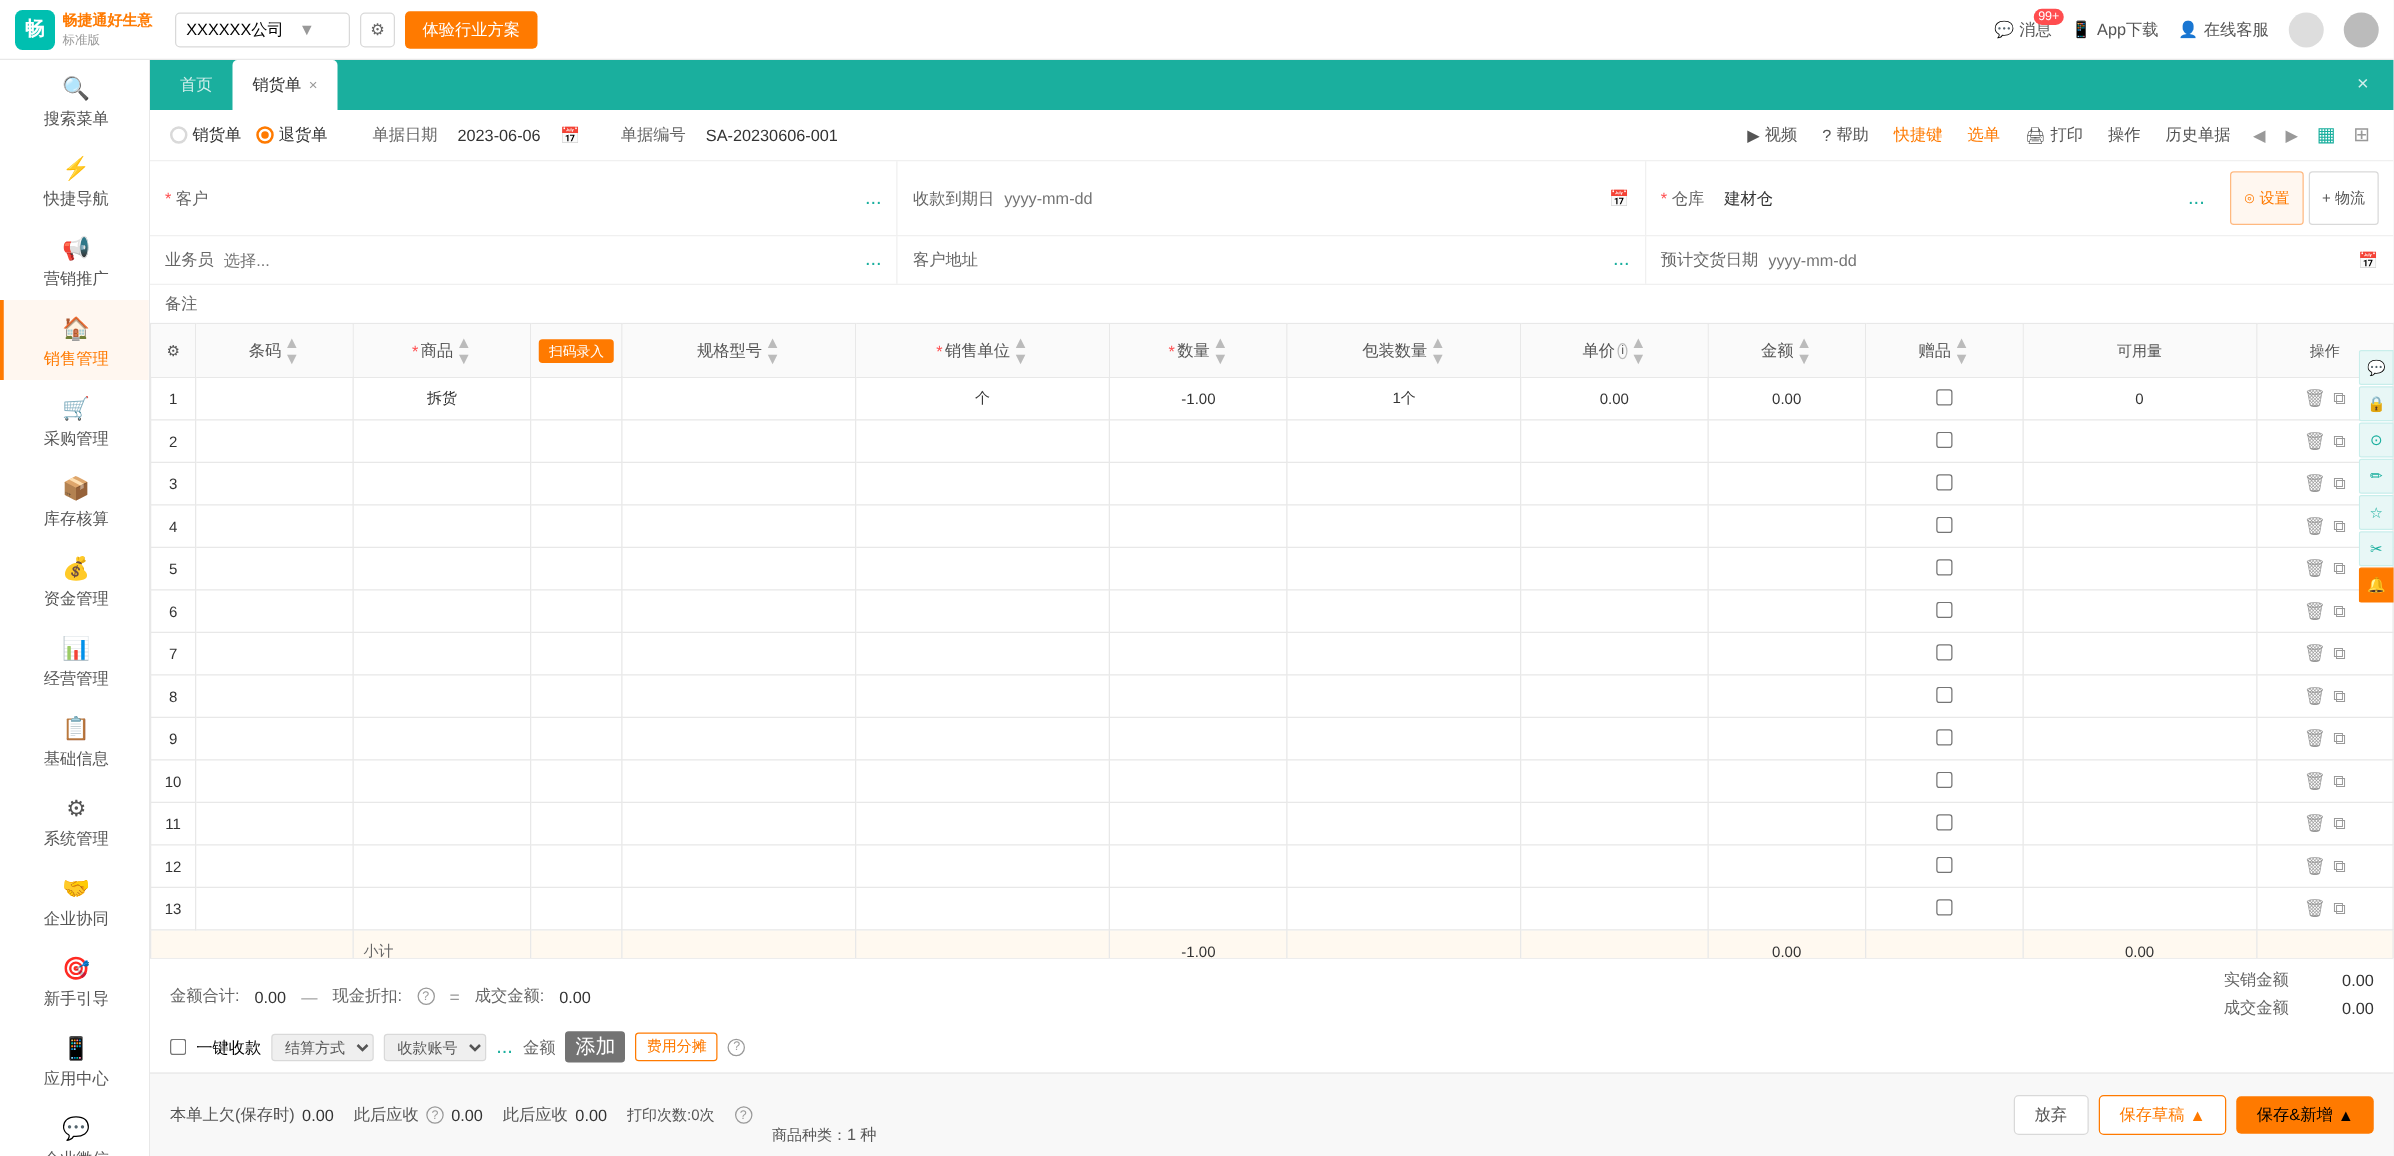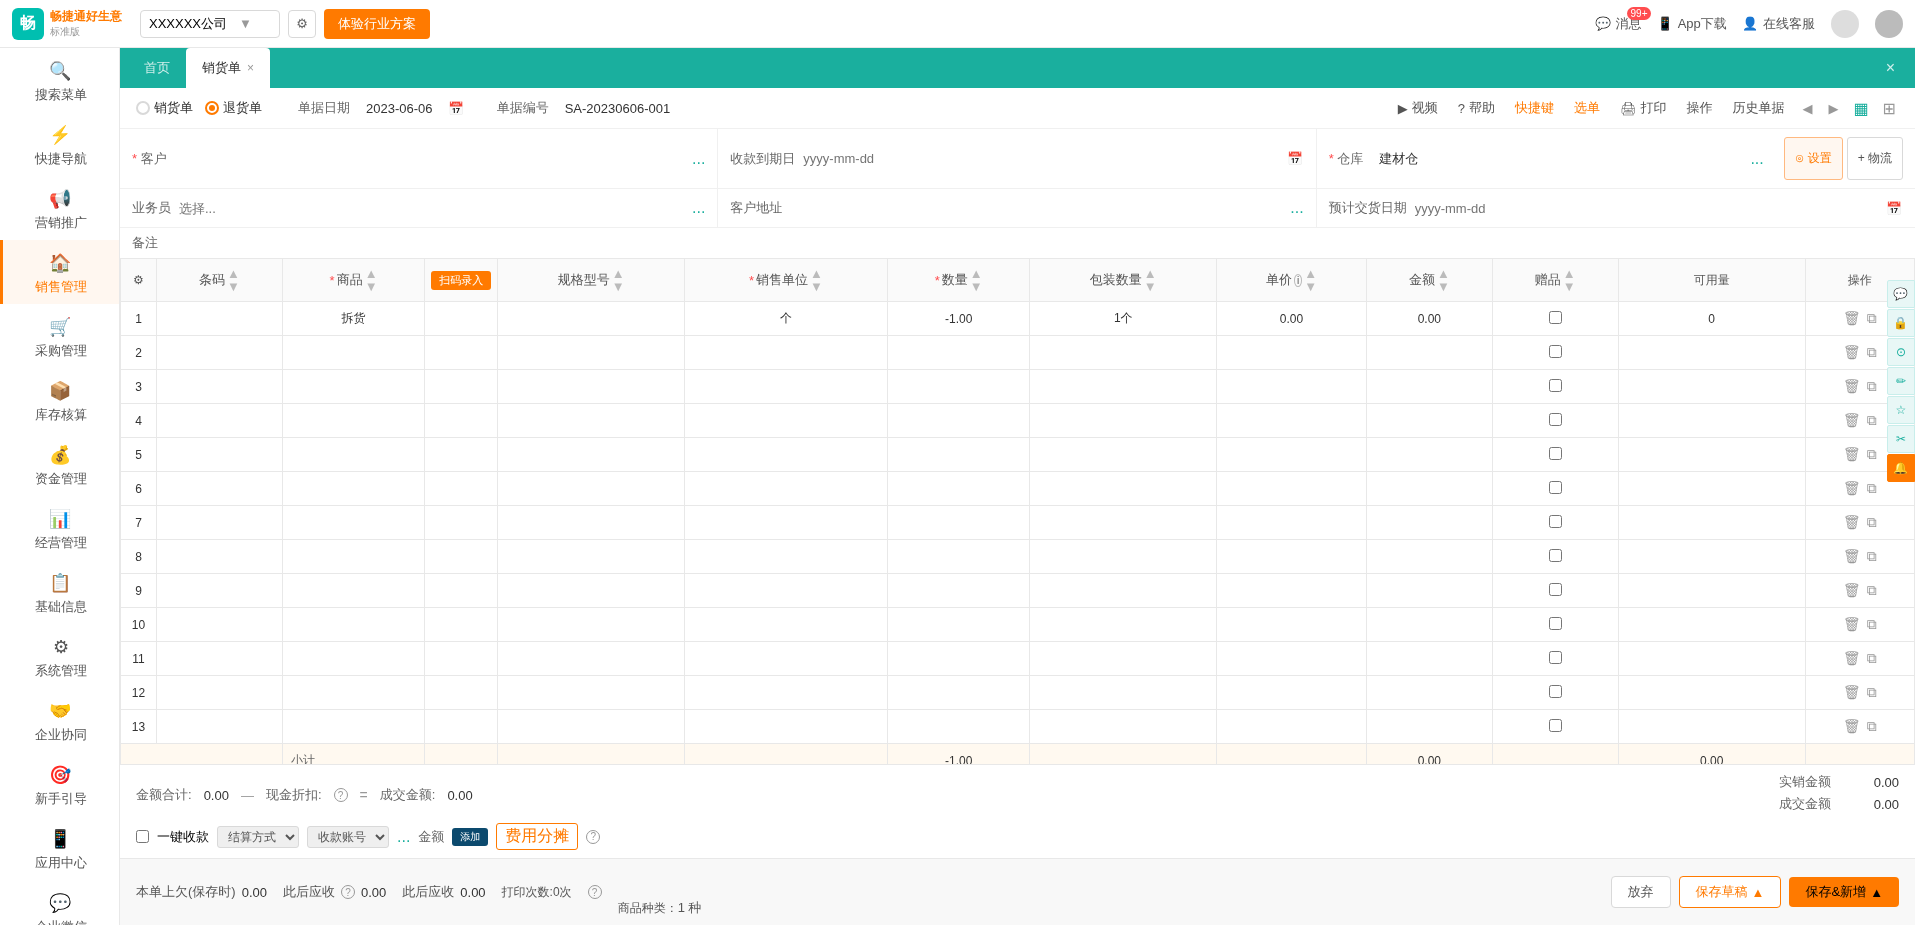--- a/index.html
+++ b/index.html
@@ -75,22 +75,22 @@
 
     
     .footer { background: #fff; border-top: 1px solid #e8e8e8; padding: 8px 16px; }
     .footer-row1 { display: flex; align-items: center; gap: 12px; margin-bottom: 6px; font-size: 13px; }
     .footer-row2 { display: flex; align-items: center; gap: 8px; font-size: 12px; }
     .footer-label { color: #666; }
     .footer-value { color: #333; font-weight: 500; }
     .dash { color: #999; }
     .equals { color: #999; font-size: 14px; }
     .question-icon { width: 14px; height: 14px; border-radius: 50%; border: 1px solid #999; display: flex; align-items: center; justify-content: center; font-size: 10px; color: #999; cursor: pointer; }
-    .add-btn-small { background: #0c4a6e; color: #fff; border: none; border-radius: 3px; padding: 2px 8px; font-size: 10px; cursor: pointer; }
-    .fee-btn { border: 1px solid #ff7a00; color: #ff7a00; background: #fff; border-radius: 3px; padding: 2px 8px; font-size: 16px; cursor: pointer; }
+    .add-btn-small { background: #737373; color: #fff; border: none; border-radius: 3px; padding: 2px 8px; font-size: 16px; cursor: pointer; }
+    .fee-btn { border: 1px solid #ff7a00; color: #ff7a00; background: #fff; border-radius: 3px; padding: 2px 8px; font-size: 12px; cursor: pointer; }
     .checkbox-sm { width: 13px; height: 13px; }
 
     
     .bottom-bar { background: #f8f8f8; border-top: 1px solid #e8e8e8; padding: 8px 16px; display: flex; align-items: center; gap: 16px; }
     .bottom-stat { display: flex; align-items: center; gap: 6px; font-size: 12px; color: #555; }
     .bottom-stat .question-icon { display: inline-flex; }
     .bottom-btns { margin-left: auto; display: flex; gap: 8px; align-items: center; }
     .discard-btn { border: 1px solid #d9d9d9; background: #fff; color: #555; border-radius: 4px; padding: 6px 16px; font-size: 13px; cursor: pointer; }
     .draft-btn { border: 1px solid #ff7a00; background: #fff; color: #ff7a00; border-radius: 4px; padding: 6px 16px; font-size: 13px; cursor: pointer; display: flex; align-items: center; gap: 4px; }
     .save-new-btn { background: #ff7a00; color: #000000; border: none; border-radius: 4px; padding: 6px 16px; font-size: 13px; cursor: pointer; display: flex; align-items: center; gap: 4px; }

